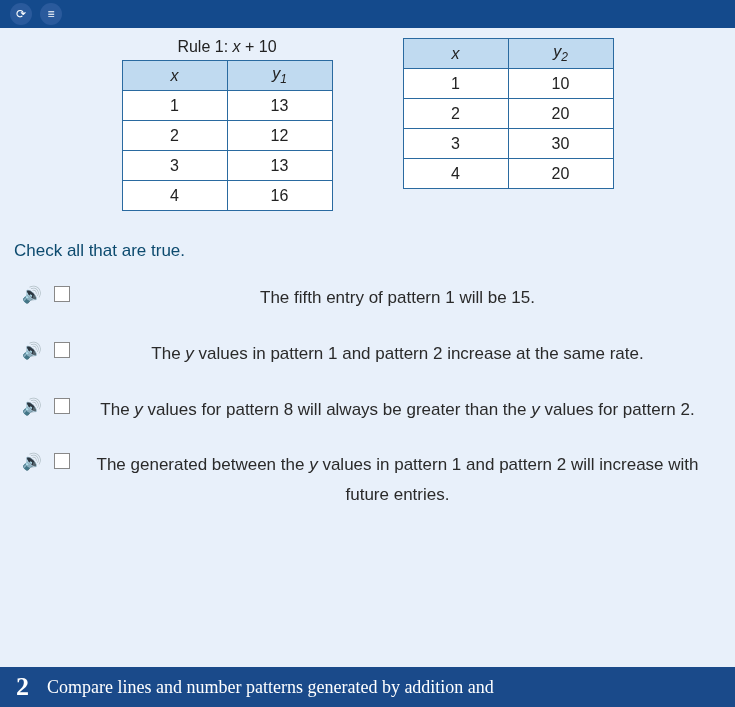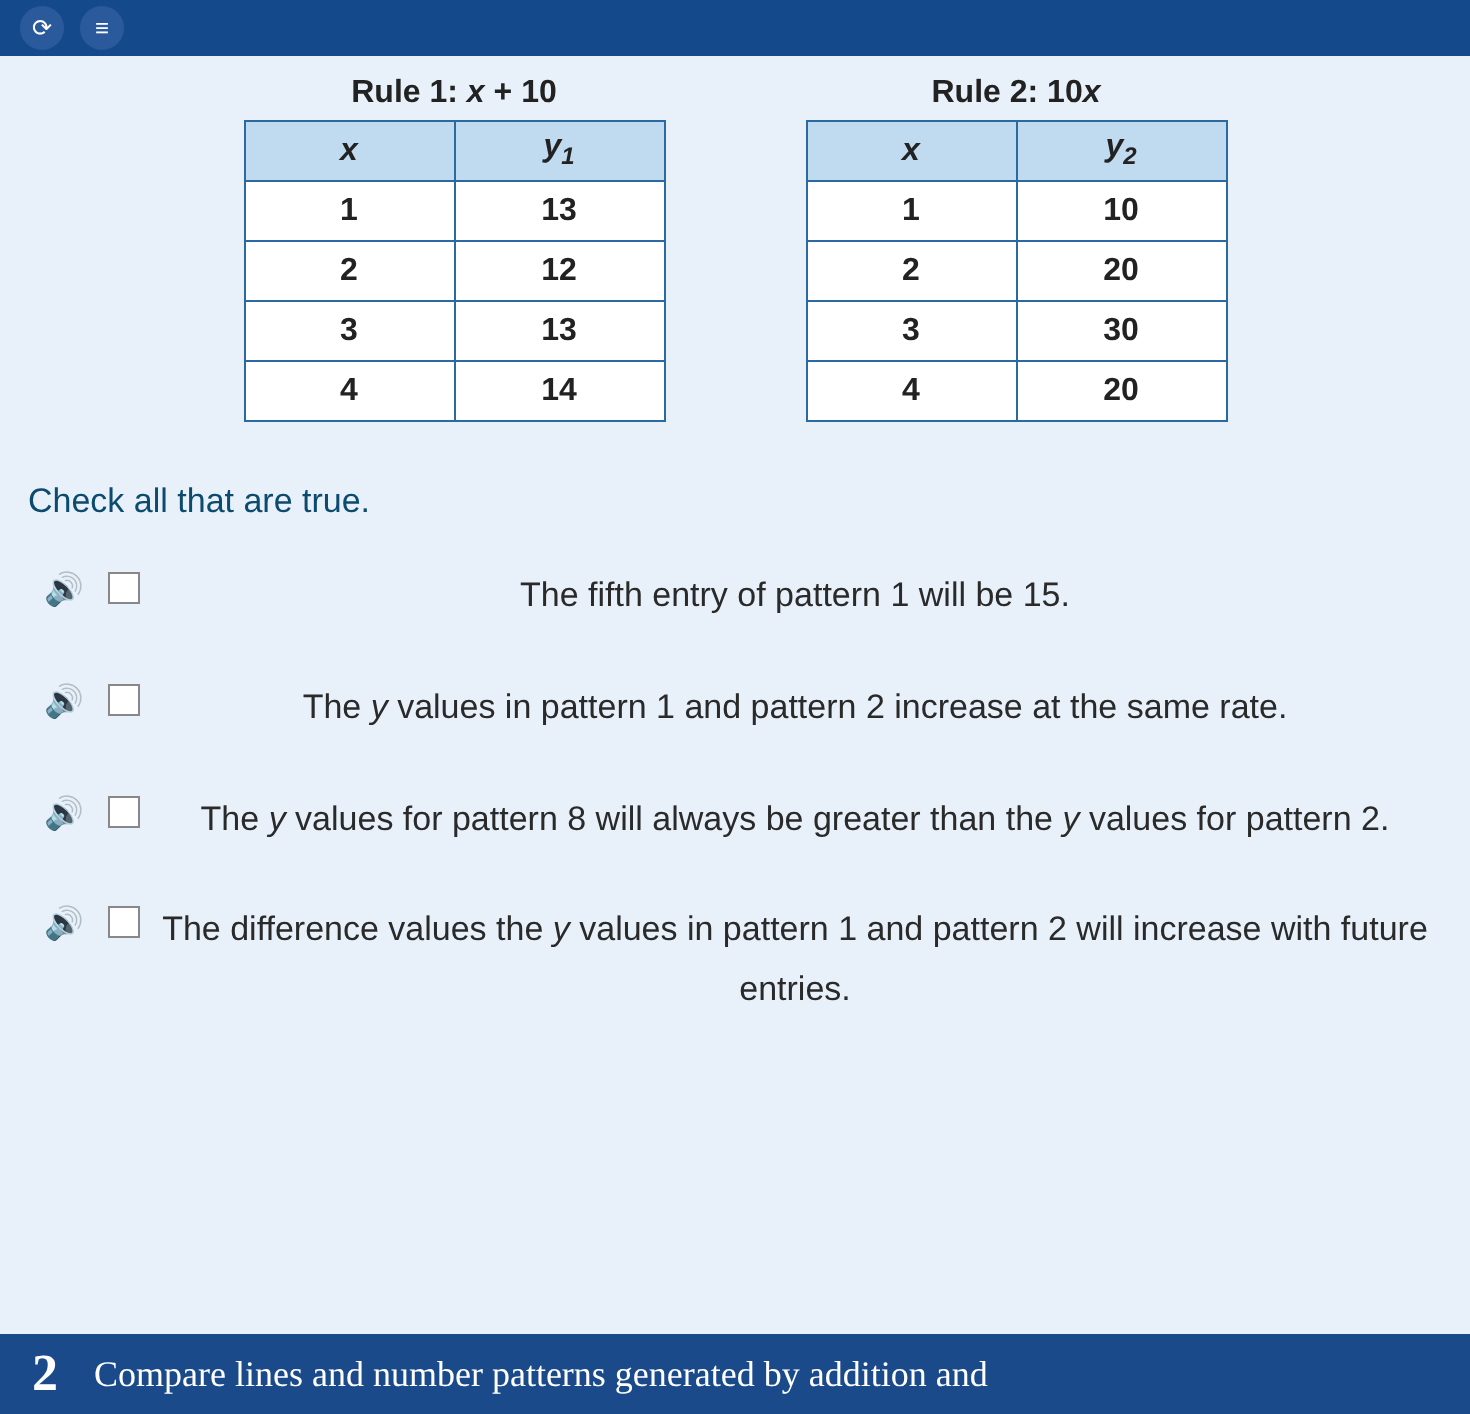--- a/index.html
+++ b/index.html
@@ -31,21 +31,20 @@
       font-size: 12px;
     }
     .content {
       padding: 10px 10px 0 10px;
     }
     .tables-row {
       display: flex;
       justify-content: center;
       gap: 70px;
       margin-bottom: 30px;
-      font-weight: bold;
     }
     .rule-block {
       text-align: center;
     }
     .rule-title {
       font-family: Arial, sans-serif;
       font-size: 16px;
       color: #222;
       margin-bottom: 4px;
     }
@@ -154,30 +153,27 @@
         <tr>
               <td>2</td>
               <td>12</td>
             </tr>
         <tr>
               <td>3</td>
               <td>13</td>
             </tr>
         <tr>
               <td>4</td>
-              <td>14</td>
+              <td>16</td>
             </tr>
       </tbody>
         </table>
     </div>
 
     <div class="rule-block">
-      <div class="rule-title">
-        <span>Rule 2: 10</span><span class="var">x</span>
-      </div>
       <table>
         <tbody>
             <tr>
           <td class="hdr"><span>x</span></td>
           <td class="hdr"><span>y</span><span class="sub">2</span></td>
         </tr>
         <tr>
               <td>1</td>
               <td>10</td>
             </tr>
@@ -219,21 +215,21 @@
     <div class="chk"></div>
     <div class="opt-text">
       <span>The </span><span class="var">y</span><span> values for pattern 8 will always be greater than the </span><span class="var">y</span><span> values for pattern 2.</span>
     </div>
   </div>
 
   <div class="opt-row">
     <div class="speaker">🔊</div>
     <div class="chk"></div>
     <div class="opt-text">
-      <span>The difference values the </span><span class="var">y</span><span> values in pattern 1 and pattern 2 will increase with future entries.</span>
+      <span>The generated between the </span><span class="var">y</span><span> values in pattern 1 and pattern 2 will increase with future entries.</span>
     </div>
   </div>
 
 </div>
 
 <div class="footer">
   <span class="footer-num">2</span>
   <span>Compare lines and number patterns generated by addition and</span>
 </div>
 

